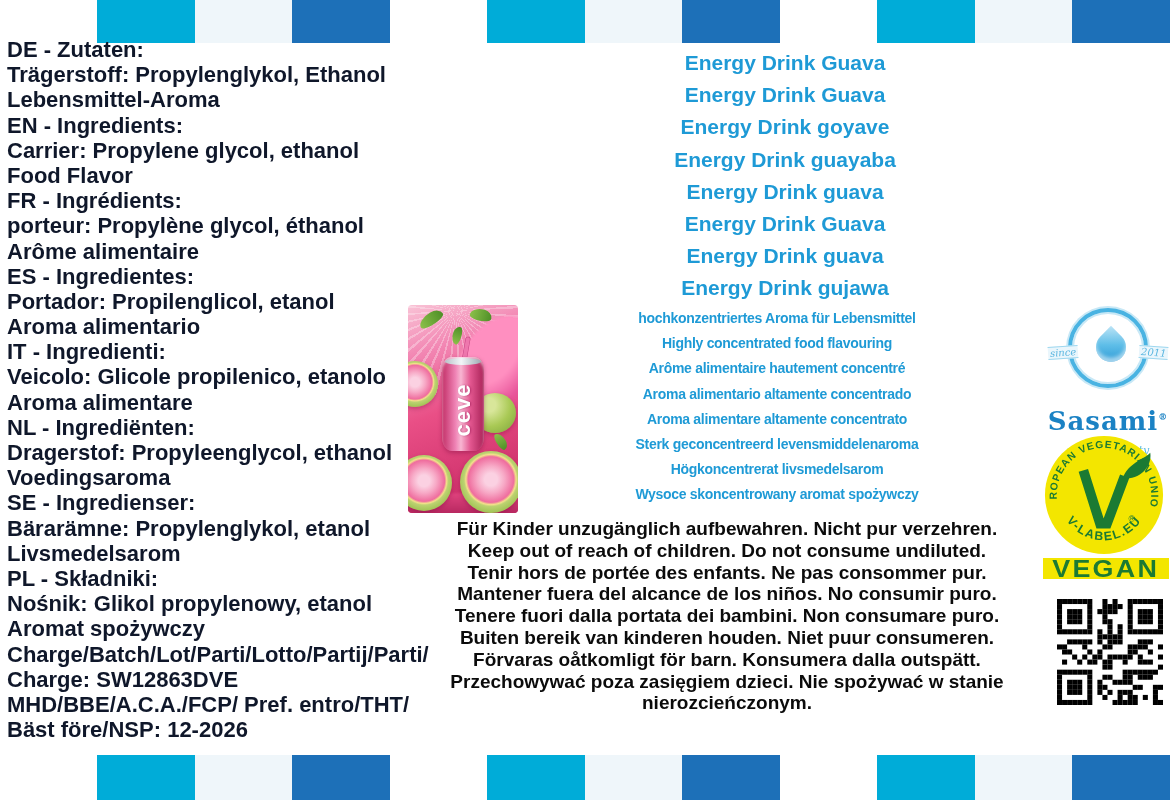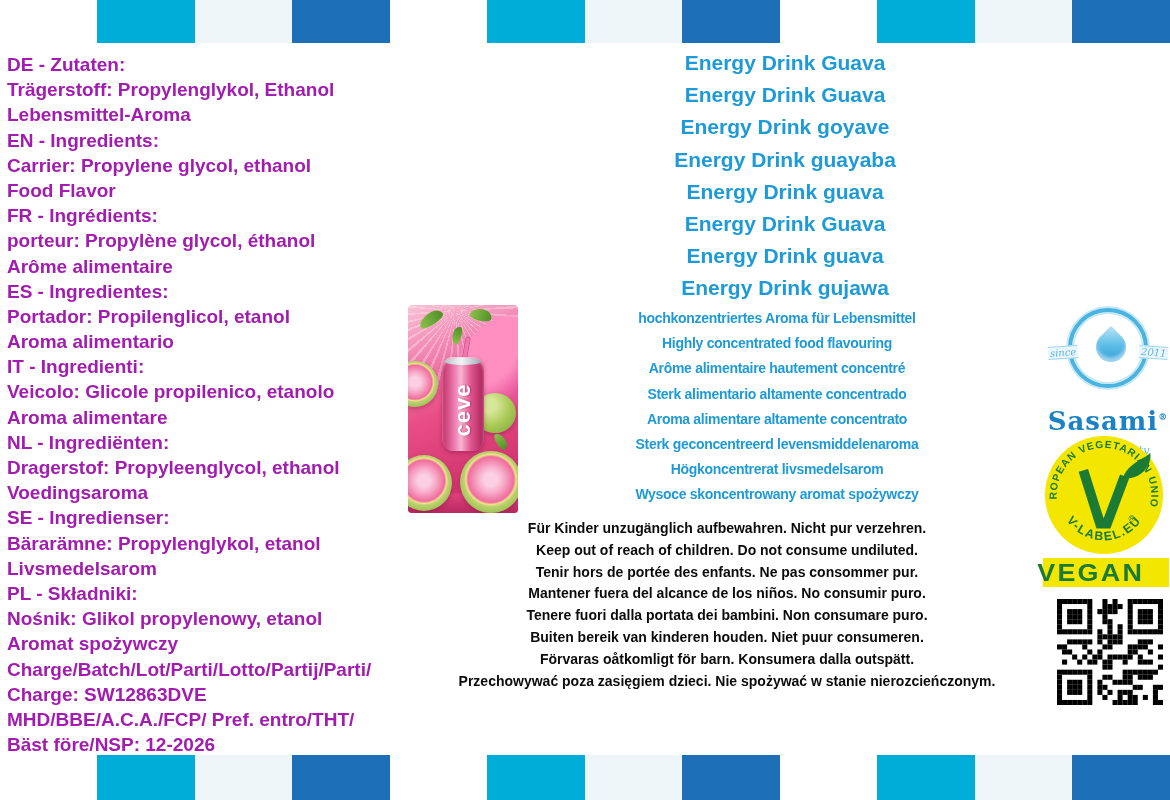--- a/index.html
+++ b/index.html
@@ -8,41 +8,41 @@
     position:relative; width:1170px; height:800px; background:#ffffff;
     overflow:hidden; font-family:"Liberation Sans", sans-serif;
   }
   
   .stripes { position:absolute; left:0; width:1170px; }
   #top-stripes { top:0; height:43px; }
   #bottom-stripes { bottom:0; height:45px; }
 
   
   .col-ingredients {
-    position:absolute; left:7px; top:52px; width:414px;
-    font-weight:bold; font-size:19px; line-height:25.2px; color:#a21caf;
+    position:absolute; left:7px; top:37px; width:414px;
+    font-weight:bold; font-size:22px; line-height:25.2px; color:#0f172a;
     white-space:nowrap;
   }
   .ing-line { height:25.2px; }
 
   
   .names {
     position:absolute; left:560px; top:47px; width:450px;
     text-align:center; font-weight:bold; font-size:21px; line-height:32.2px;
   }
   
   .claims {
     position:absolute; left:519px; top:306px; width:516px;
     text-align:center; font-weight:bold; font-size:14px; line-height:25.2px;
     letter-spacing:-0.3px;
   }
   
   .warnings {
     position:absolute; left:404px; top:518px; width:646px;
-    text-align:center; font-weight:bold; font-size:14px; line-height:21.8px;
+    text-align:center; font-weight:bold; font-size:19px; line-height:21.8px;
     color:#0b0b0b;
   }
   
   .address {
     position:absolute; left:400px; top:712px; width:770px;
     text-align:center; font-family:"Liberation Serif", serif;
     font-size:30px; color:#0b0b0b;
   }
 
   
@@ -101,22 +101,22 @@
   .sasami .since { left:2px; transform:rotate(-4deg); }
   .sasami .year { right:2px; transform:rotate(4deg); }
   .sasami .wordmark { margin-top:16px; font-family:"DejaVu Serif", serif;
     font-weight:bold; font-size:26px; color:#1B82C4; letter-spacing:1px; line-height:26px; }
   .sasami .wordmark sup { font-size:9px; vertical-align:super; }
   .sasami .tagline { font-family:"DejaVu Serif", serif; font-style:italic;
     font-size:11px; color:#57B9E2; margin-top:10px; }
 
   
   .vlabel { position:absolute; left:1041px; top:433px; width:126px; height:124px; }
-  .vegan-badge { position:absolute; left:1043px; top:558px; width:126px; height:29px;
-    display:flex; align-items:center; justify-content:flex-start; }
+  .vegan-badge { position:absolute; left:1043px; top:558px; width:126px; height:21px;
+    display:flex; align-items:center; justify-content:center; }
   .vegan-badge span { font-weight:bold; font-size:24px; letter-spacing:2px;
     transform:scaleX(1.12); display:inline-block; }
 
   
   .qr { position:absolute; left:1057px; top:599px; width:106px; height:106px; }
 </style>
 </head>
 <body>
 
 <div class="label">
@@ -166,21 +166,21 @@
       <div class="name-line">Energy Drink guava</div>
       <div class="name-line">Energy Drink Guava</div>
       <div class="name-line">Energy Drink guava</div>
       <div class="name-line">Energy Drink gujawa</div>
     </div>
 
   <div class="claims" style="color: rgb(30, 154, 214);">
       <div class="claim-line">hochkonzentriertes Aroma für Lebensmittel</div>
       <div class="claim-line">Highly concentrated food flavouring</div>
       <div class="claim-line">Arôme alimentaire hautement concentré</div>
-      <div class="claim-line">Sterk alimentario altamente concentrado</div>
+      <div class="claim-line">Aroma alimentario altamente concentrado</div>
       <div class="claim-line">Aroma alimentare altamente concentrato</div>
       <div class="claim-line">Sterk geconcentreerd levensmiddelenaroma</div>
       <div class="claim-line">Högkoncentrerat livsmedelsarom</div>
       <div class="claim-line">Wysoce skoncentrowany aromat spożywczy</div>
     </div>
 
   <div class="warnings">
       <div class="warn-line">Für Kinder unzugänglich aufbewahren. Nicht pur verzehren.</div>
       <div class="warn-line">Keep out of reach of children. Do not consume undiluted.</div>
       <div class="warn-line">Tenir hors de portée des enfants. Ne pas consommer pur.</div>

